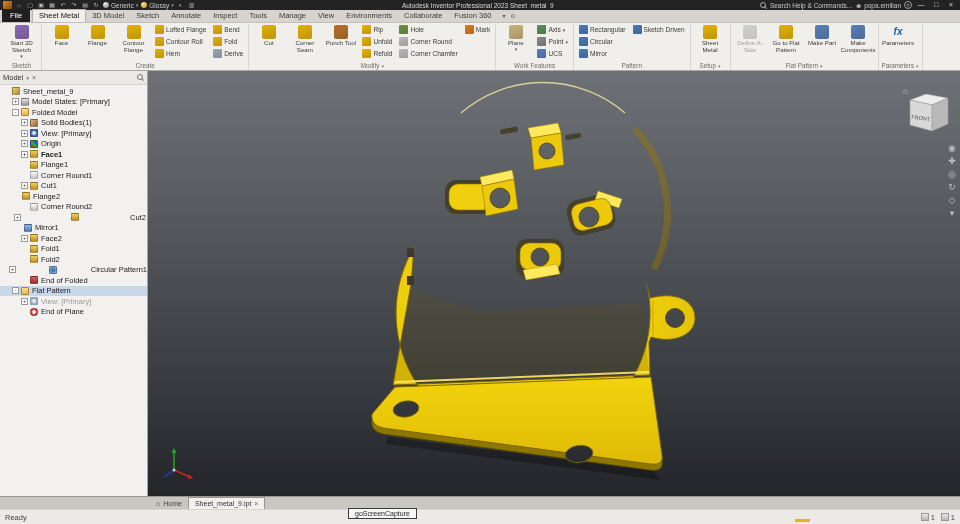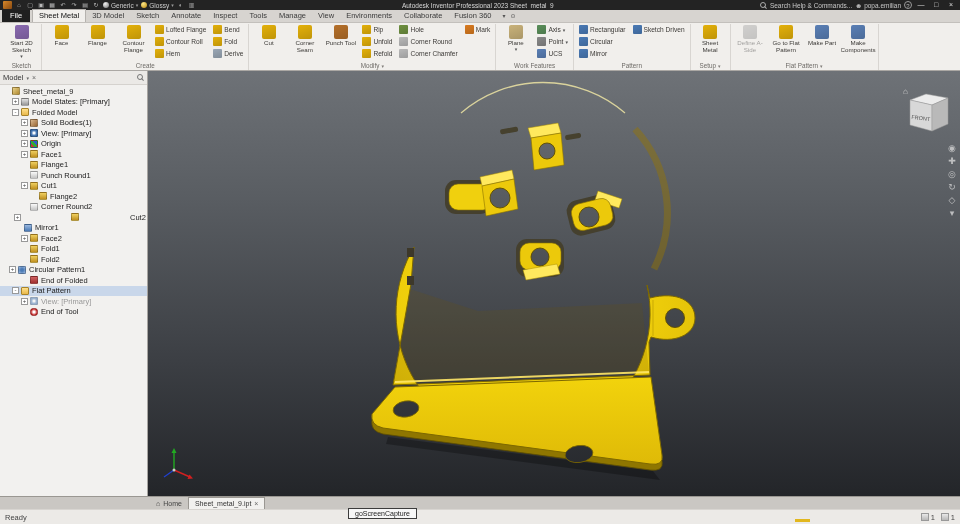--- a/index.html
+++ b/index.html
@@ -354,20 +354,32 @@
         <div class="rbtn-big">
           <span class="ric" style="background: linear-gradient(160deg, rgb(90, 127, 181), rgba(0, 0, 0, 0.25) 160%) rgb(90, 127, 181);"></span>
           <span class="lbl">Make Components</span>
         </div>
       </div>
       <div class="rg-label">
         <span>Flat Pattern</span>
         <span class="garr">▾</span>
       </div>
     </div>
+    <div class="rgroup">
+      <div class="rg-body">
+        <div class="rbtn-big">
+          <span class="ric fx">fx</span>
+          <span class="lbl">Parameters</span>
+        </div>
+      </div>
+      <div class="rg-label">
+        <span>Parameters</span>
+        <span class="garr">▾</span>
+      </div>
+    </div>
   </div>
 
 <div class="workspace">
 
   <div class="browser">
     <div class="b-head">
       <span>Model</span>
       <span class="caret">▾</span>
       <span class="bx">×</span>
       <span class="sp"></span>
@@ -397,41 +409,41 @@
         <div class="trow" style="padding-left: 21px;">
           <span class="texp">+</span>
           <span class="ticon icon-view"></span>
           <span class="tlbl">View: [Primary]</span>
         </div>
         <div class="trow" style="padding-left: 21px;">
           <span class="texp">+</span>
           <span class="ticon icon-origin"></span>
           <span class="tlbl">Origin</span>
         </div>
-        <div class="trow" style="padding-left: 21px;">
+        <div class="trow" style="padding-left: 21px; font-weight: bold;">
           <span class="texp">+</span>
           <span class="ticon icon-face"></span>
           <span class="tlbl">Face1</span>
         </div>
         <div class="trow" style="padding-left: 21px;">
           <span class="tspace"></span>
           <span class="ticon icon-flange"></span>
           <span class="tlbl">Flange1</span>
         </div>
         <div class="trow" style="padding-left: 21px;">
           <span class="tspace"></span>
           <span class="ticon icon-corner"></span>
-          <span class="tlbl">Punch Round1</span>
+          <span class="tlbl">Corner Round1</span>
         </div>
         <div class="trow" style="padding-left: 21px;">
           <span class="texp">+</span>
           <span class="ticon icon-cut"></span>
           <span class="tlbl">Cut1</span>
         </div>
-        <div class="trow" style="padding-left: 30px;">
+        <div class="trow" style="padding-left: 13px;">
           <span class="tspace"></span>
           <span class="ticon icon-flange"></span>
           <span class="tlbl">Flange2</span>
         </div>
         <div class="trow" style="padding-left: 21px;">
           <span class="tspace"></span>
           <span class="ticon icon-corner"></span>
           <span class="tlbl">Corner Round2</span>
         </div>
         <div class="trow" style="padding-left: 14px; gap: 48px;">
@@ -452,21 +464,21 @@
         <div class="trow" style="padding-left: 21px;">
           <span class="tspace"></span>
           <span class="ticon icon-fold"></span>
           <span class="tlbl">Fold1</span>
         </div>
         <div class="trow" style="padding-left: 21px;">
           <span class="tspace"></span>
           <span class="ticon icon-fold"></span>
           <span class="tlbl">Fold2</span>
         </div>
-        <div class="trow" style="padding-left: 9px;">
+        <div class="trow" style="padding-left: 9px; justify-content: space-between;">
           <span class="texp">+</span>
           <span class="ticon icon-pattern"></span>
           <span class="tlbl">Circular Pattern1</span>
         </div>
         <div class="trow" style="padding-left: 21px;">
           <span class="tspace"></span>
           <span class="ticon icon-end"></span>
           <span class="tlbl">End of Folded</span>
         </div>
         <div class="trow selected" style="padding-left: 12px;">
@@ -475,21 +487,21 @@
           <span class="tlbl">Flat Pattern</span>
         </div>
         <div class="trow grayed" style="padding-left: 21px;">
           <span class="texp">+</span>
           <span class="ticon icon-view"></span>
           <span class="tlbl">View: [Primary]</span>
         </div>
         <div class="trow" style="padding-left: 21px;">
           <span class="tspace"></span>
           <span class="ticon icon-end-flat"></span>
-          <span class="tlbl">End of Tool</span>
+          <span class="tlbl">End of Plane</span>
         </div>
       </div>
   </div>
 
   <div class="viewport">
     <svg class="part-svg" viewBox="0 0 812 425">
       <defs>
         <linearGradient id="hg" gradientUnits="userSpaceOnUse" x1="0" y1="0" x2="0" y2="425">
           <stop offset="0" stop-color="#6e7277"></stop>
             <stop offset="0.35" stop-color="#54585d"></stop>

